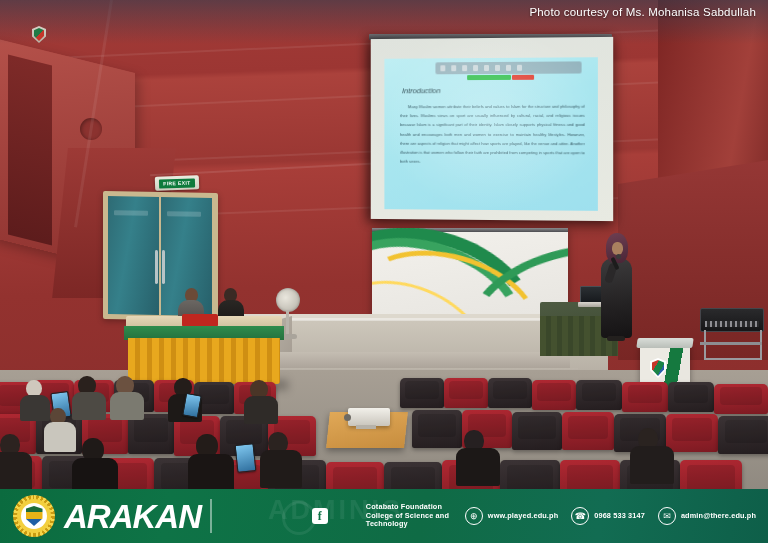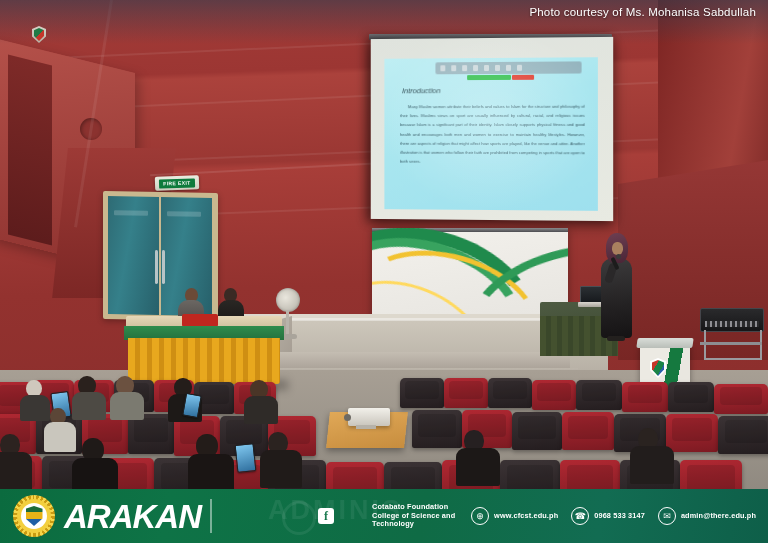--- a/index.html
+++ b/index.html
@@ -442,21 +442,21 @@
     <div class="divider"></div>
 
 
     <div class="contacts">
       <div class="ci">
         <div class="glyph fb">f</div>
         <div class="txt two">Cotabato Foundation College of Science and Technology</div>
       </div>
       <div class="ci">
         <div class="glyph">⊕</div>
-        <div class="txt">www.cfcst.edu.ph</div>
+        <div class="txt">www.played.edu.ph</div>
       </div>
       <div class="ci">
         <div class="glyph">☎</div>
         <div class="txt">0968 533 3147</div>
       </div>
       <div class="ci">
         <div class="glyph">✉</div>
         <div class="txt">admin@there.edu.ph</div>
       </div>
     </div>

